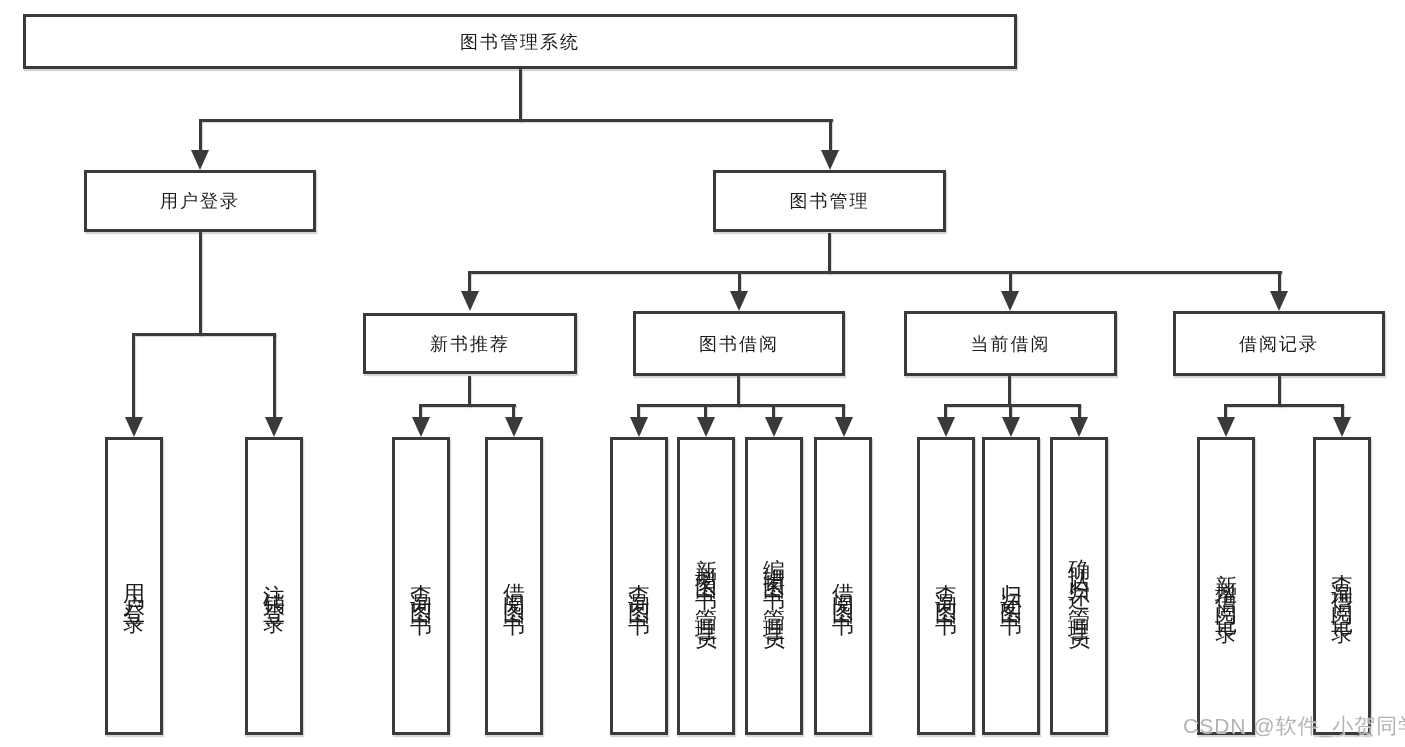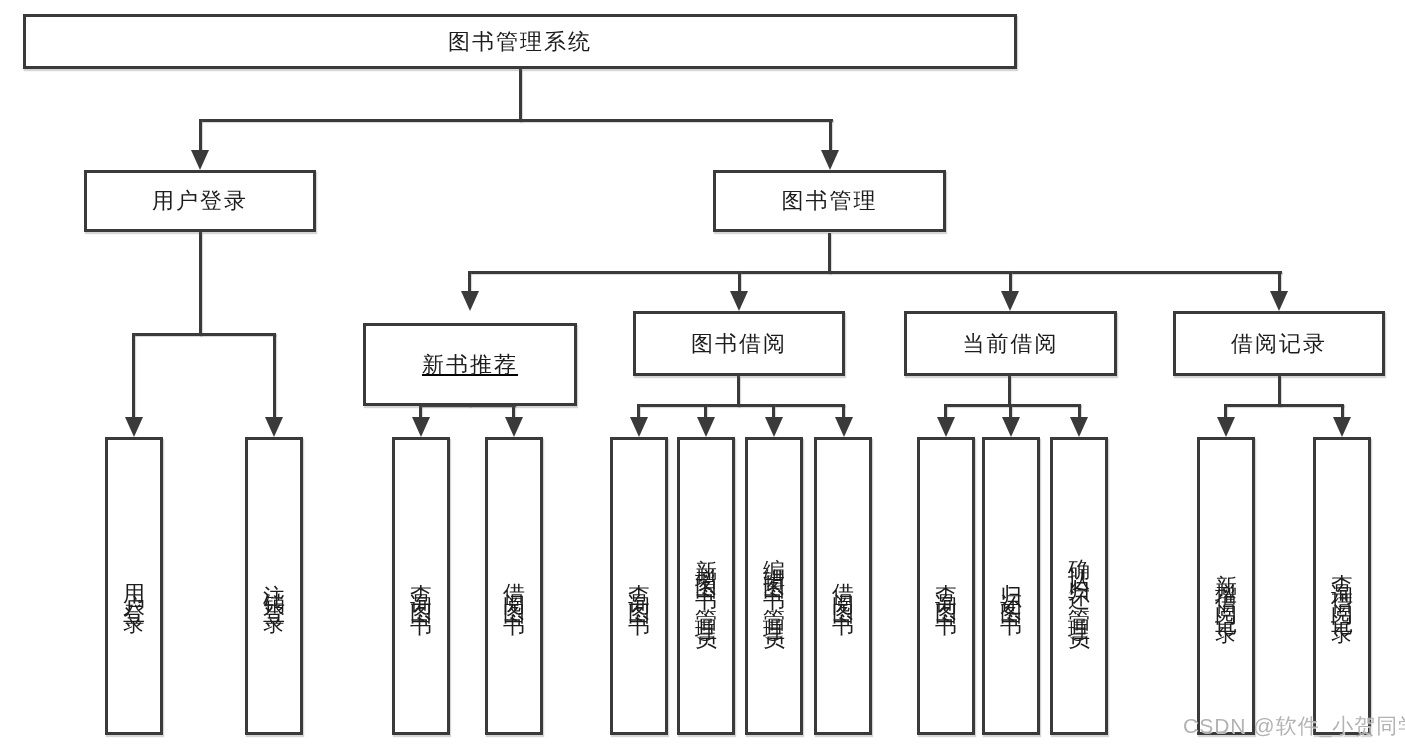--- a/index.html
+++ b/index.html
@@ -15,21 +15,21 @@
     position: absolute;
     box-sizing: border-box;
     border: 3px solid #3a3a3a;
     background: #ffffff;
     display: flex;
     align-items: center;
     justify-content: center;
     box-shadow: 1px 2px 1px rgba(90,90,90,0.25);
   }
   .hlabel {
-    font-size: 22px;
+    font-size: 18px;
     letter-spacing: 2px;
     color: #1c1c1c;
     white-space: nowrap;
   }
   .box.v {
     top: 437px;
     width: 58px;
     height: 298px;
   }
   .vlabel {
@@ -133,21 +133,21 @@
     <span class="hlabel">图书管理系统</span>
   </div>
 
   <div class="box" style="left:84px; top:170px; width:232px; height:62px;">
     <span class="hlabel">用户登录</span>
   </div>
   <div class="box" style="left:713px; top:170px; width:233px; height:62px;justify-content:center;">
     <span class="hlabel">图书管理</span>
   </div>
 
-  <div class="box" style="left:363px; top:323px; width:214px; height:83px;text-decoration:underline;">
+  <div class="box" style="left:363px; top:313px; width:214px; height:61px;">
     <span class="hlabel">新书推荐</span>
   </div>
   <div class="box" style="left:633px; top:311px; width:212px; height:65px;">
     <span class="hlabel">图书借阅</span>
   </div>
   <div class="box" style="left:904px; top:311px; width:213px; height:65px;">
     <span class="hlabel">当前借阅</span>
   </div>
   <div class="box" style="left:1173px; top:311px; width:212px; height:65px;align-items:center;">
     <span class="hlabel">借阅记录</span>

